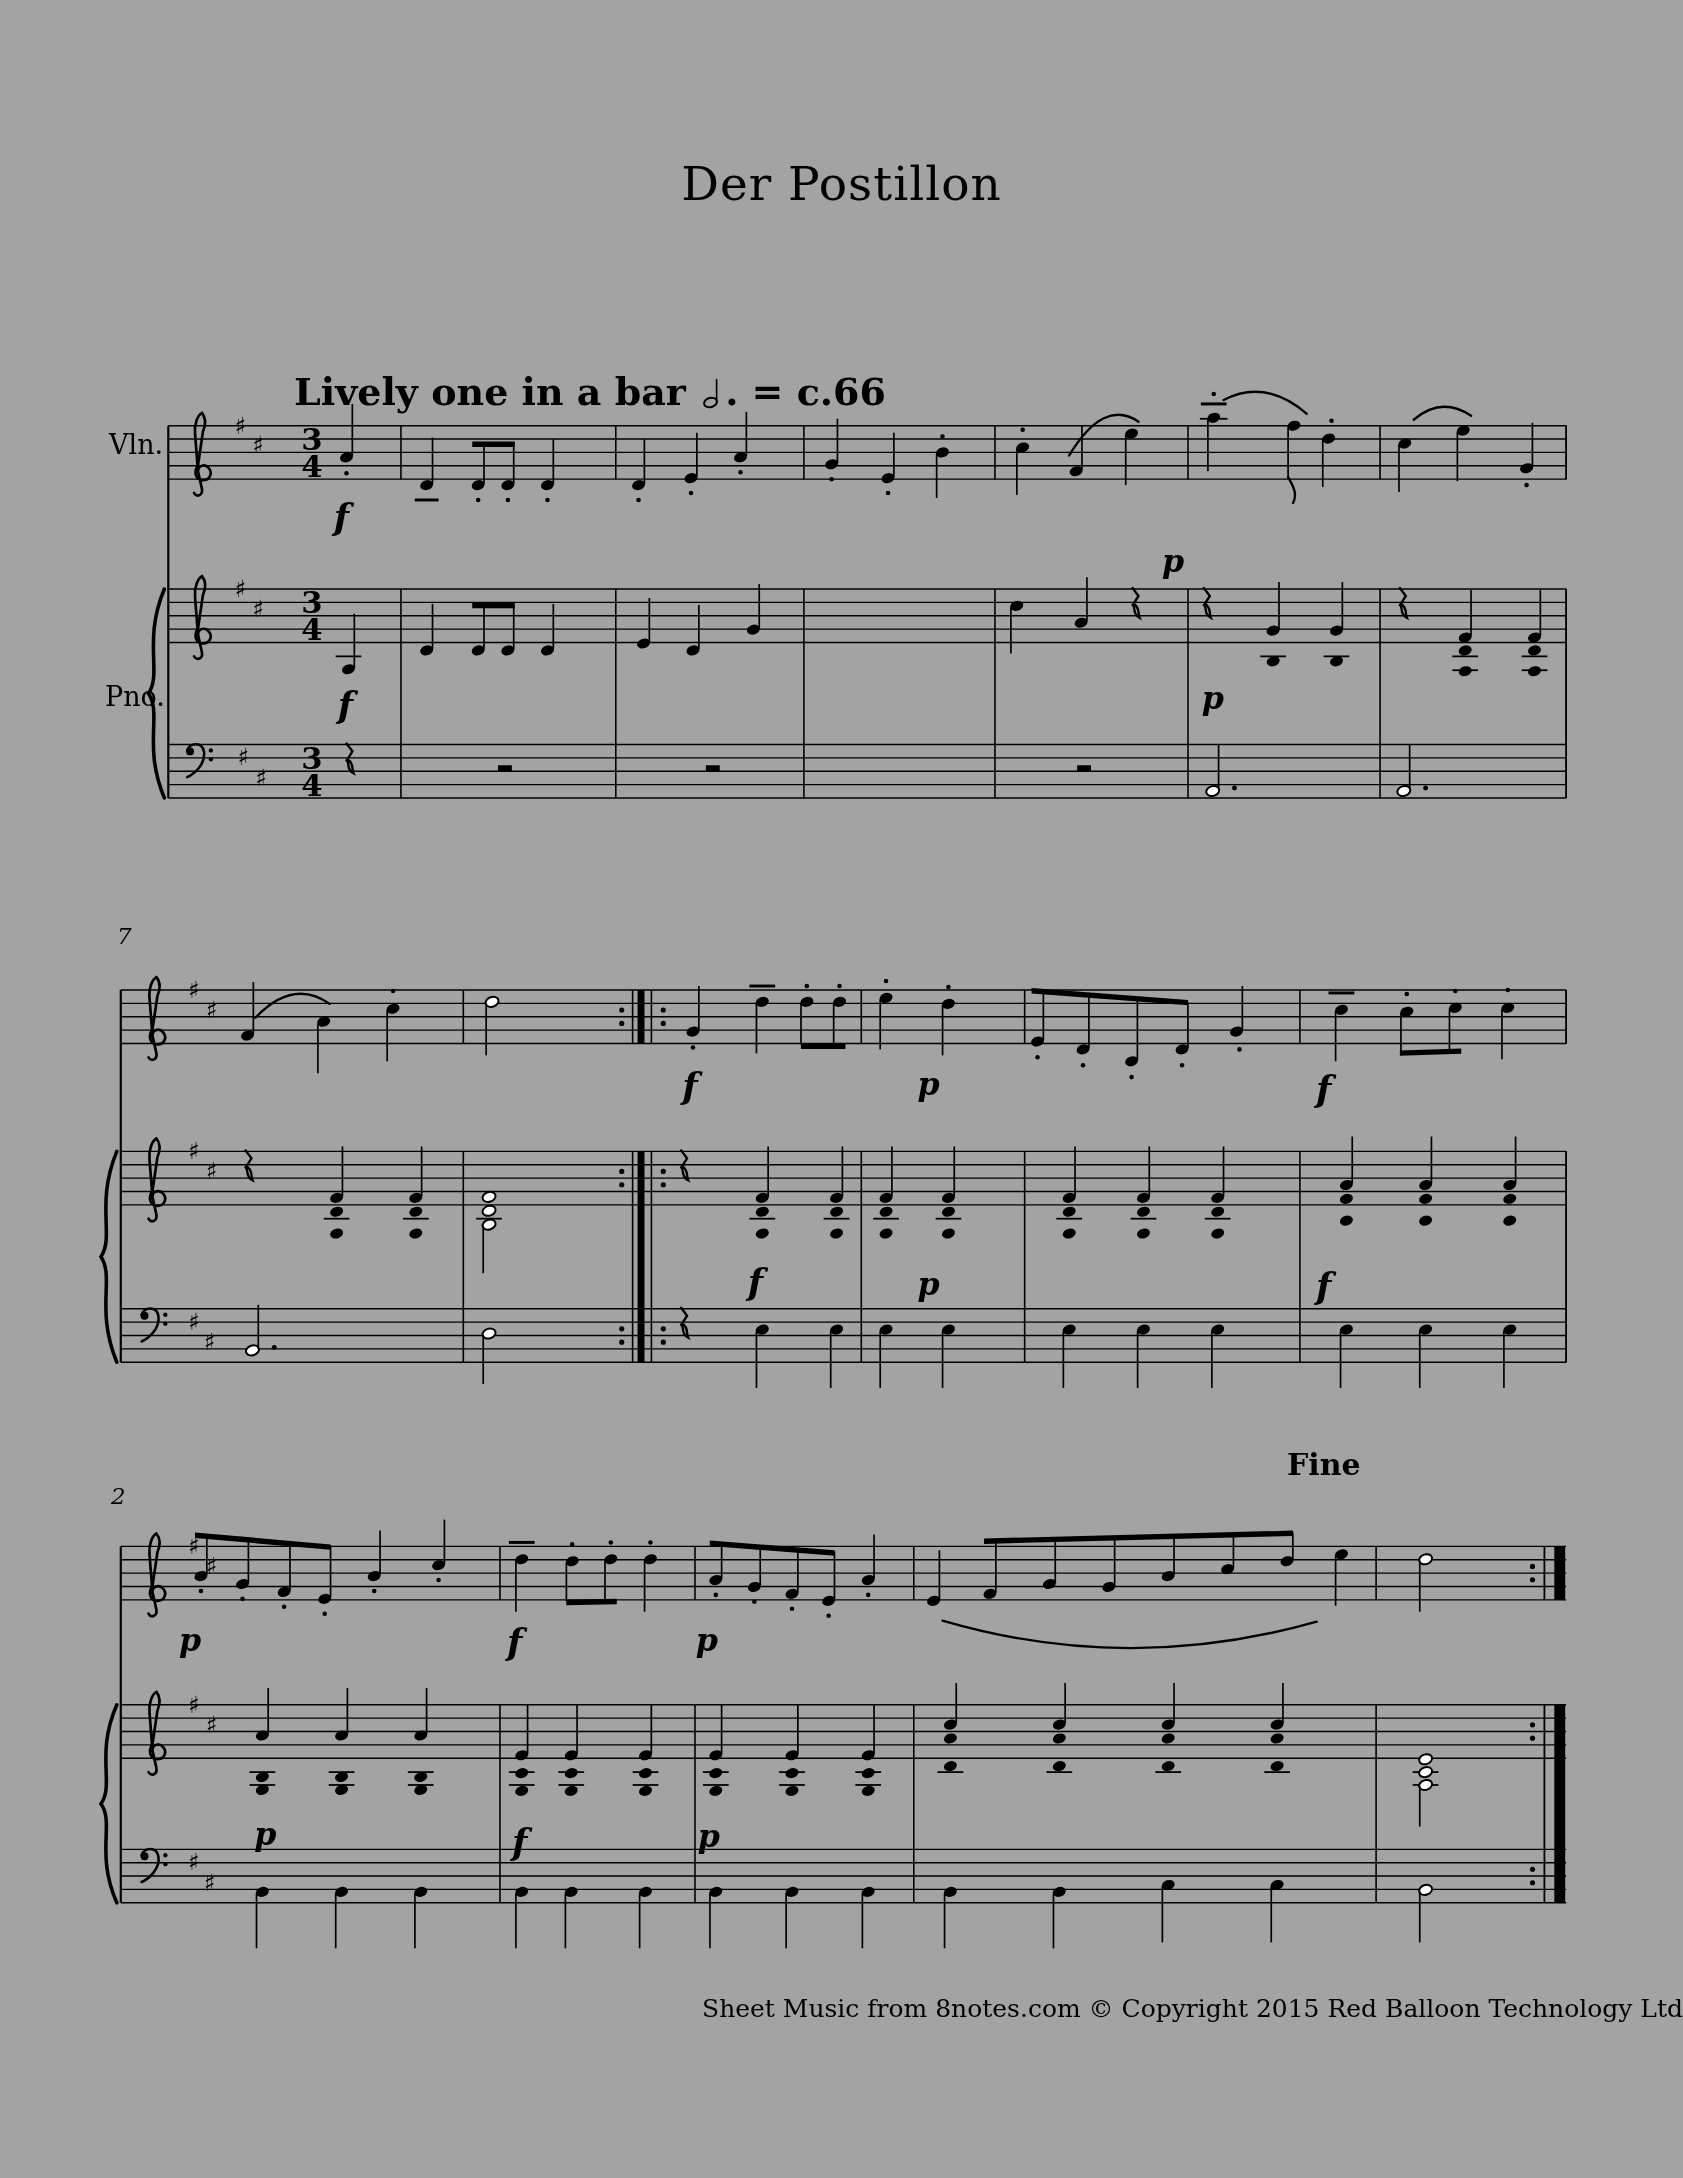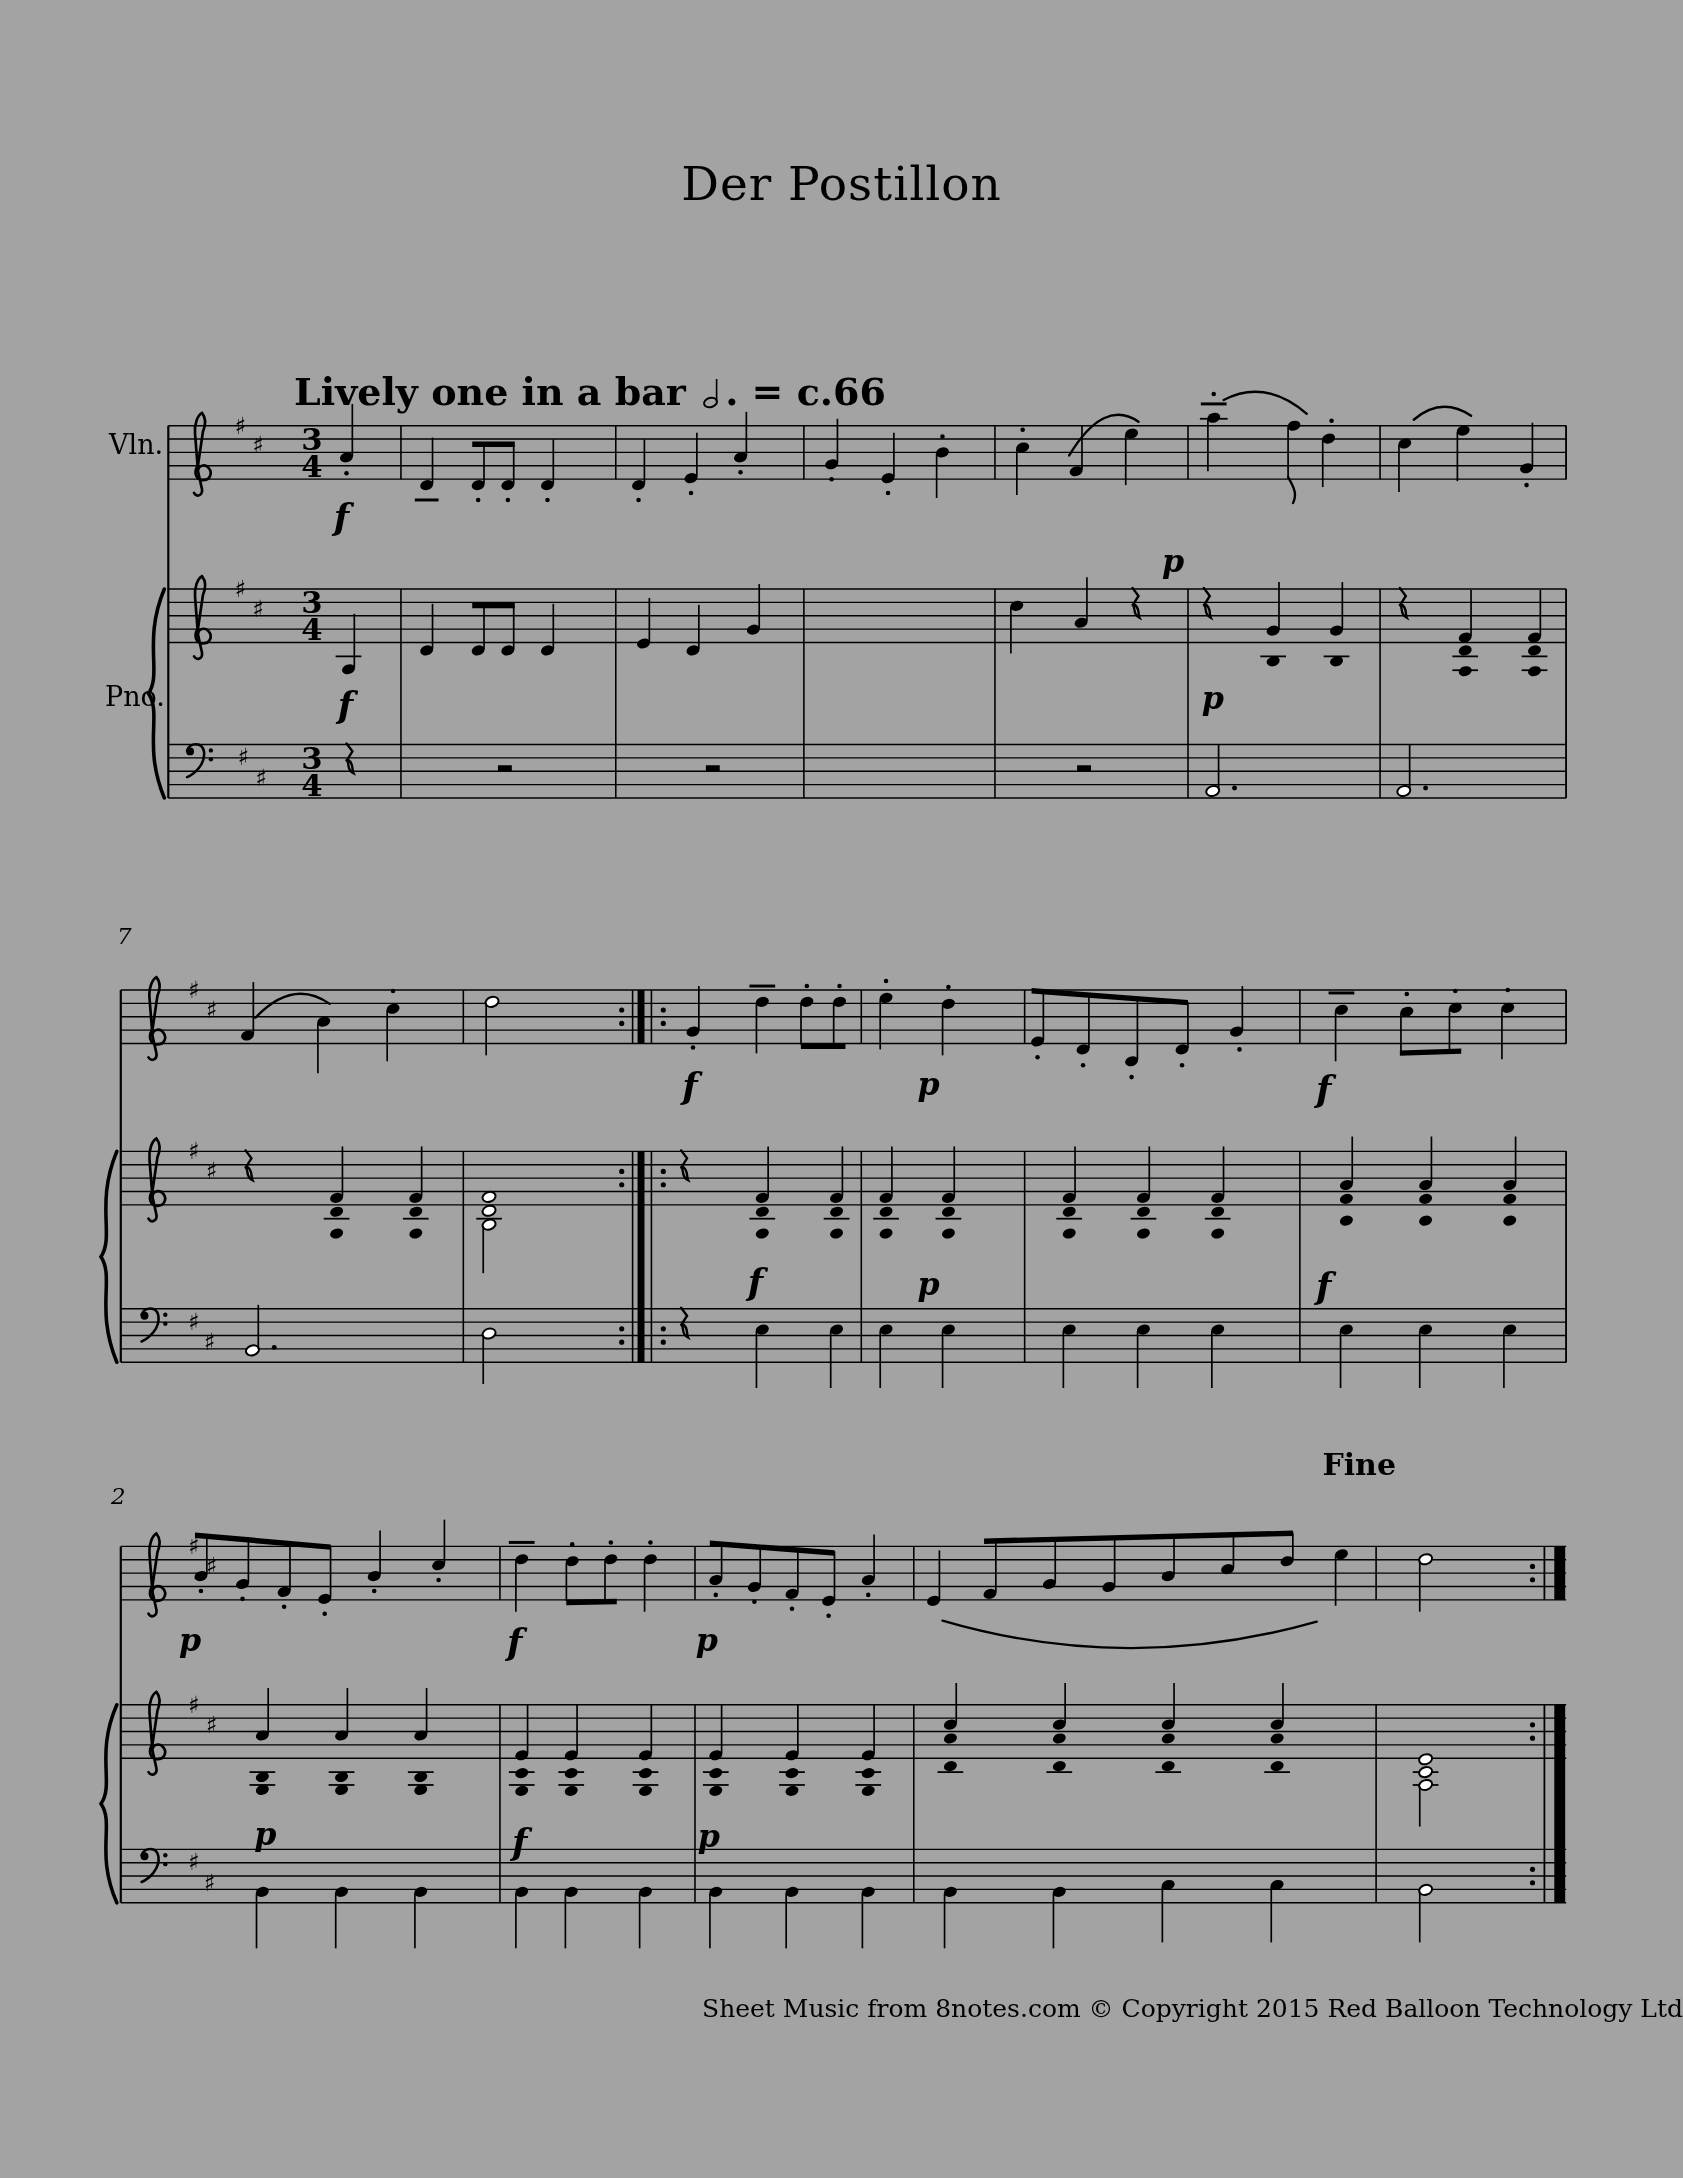--- a/index.html
+++ b/index.html
@@ -7,21 +7,21 @@
   .abs{position:absolute;}
   #title{width:1683px;text-align:center;top:156px;left:0;font-size:47px;letter-spacing:1px;}
   #tempo{left:294px;top:333px;font-size:38px;font-weight:bold;white-space:nowrap;margin-top:36px;}
   #tempo svg{vertical-align:-6px;}
   .instr-label{font-size:27px;}
   #vln-label{left:109px;top:429px;}
   #pno-label{left:105px;top:681px;}
   .measure-num{font-style:italic;font-size:23px;}
   #mnum-7{left:117px;top:923px;}
   #mnum-12{left:111px;top:1483px;}
-  #fine{left:1287px;top:1447px;width:109px;text-align:right;font-weight:bold;font-size:30px;}
+  #fine{left:1287px;top:1447px;width:109px;text-align:left;font-weight:bold;font-size:30px;}
   #footer{width:1683px;text-align:right;top:1994px;left:0;font-size:25px;}
   #score{position:absolute;left:0;top:0;}
 </style>
 </head>
 <body>
 
 <div id="page">
   <div id="title" class="abs">Der Postillon</div>
 
   <div id="tempo" class="abs">

